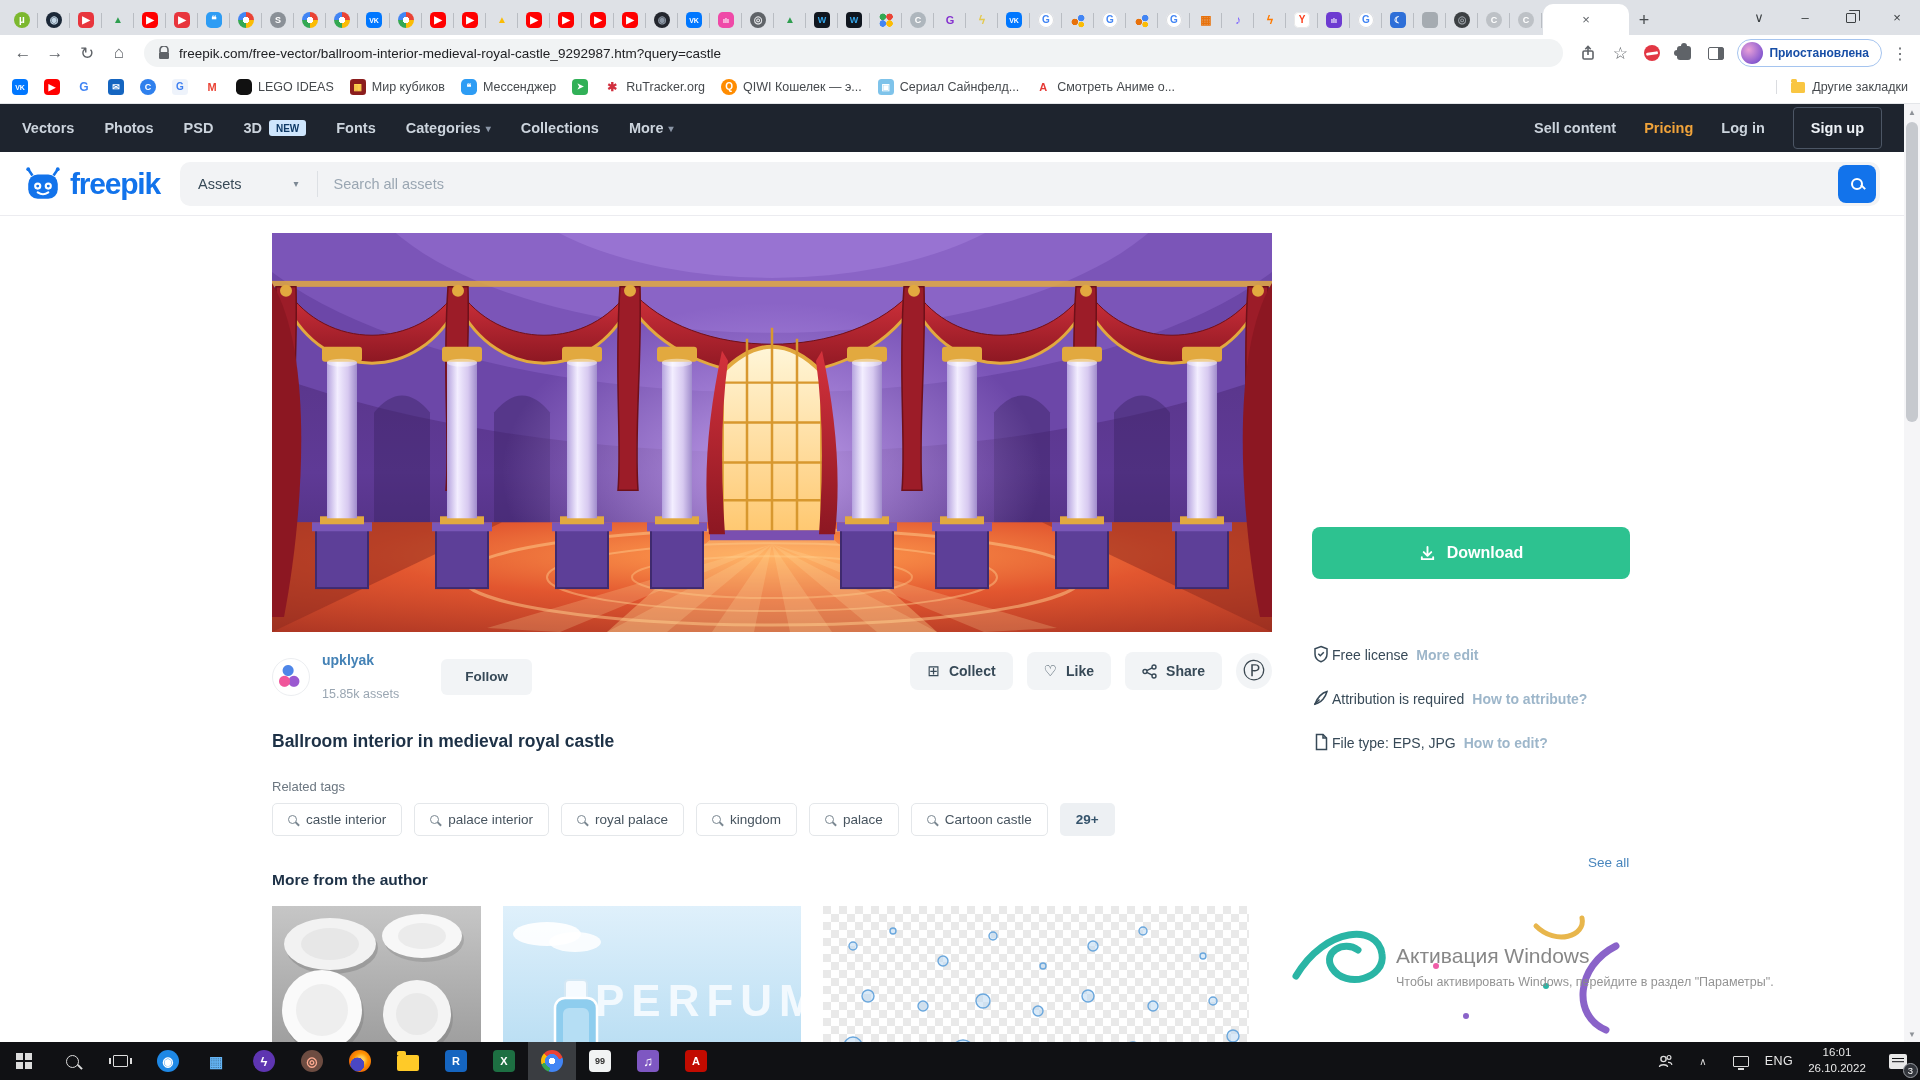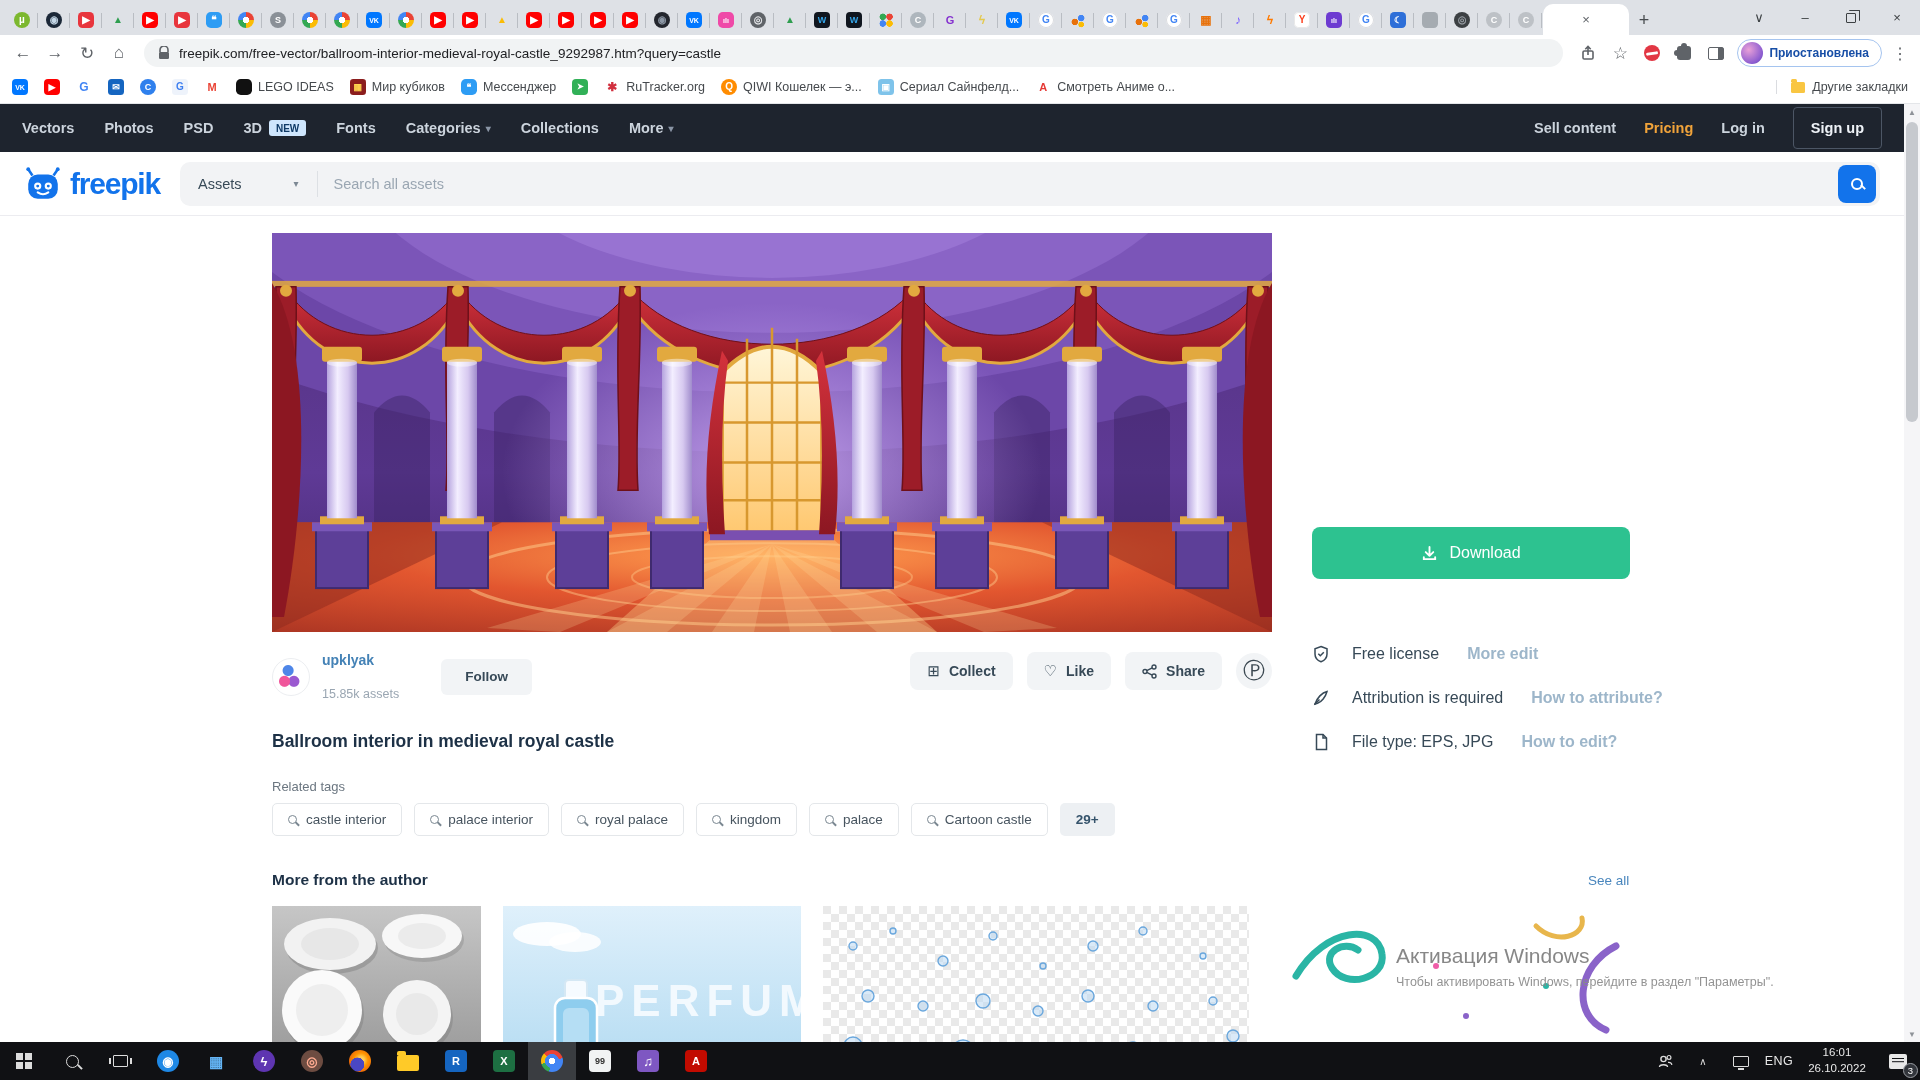--- a/index.html
+++ b/index.html
@@ -76,32 +76,32 @@
   .author-row{position:absolute;left:272px;top:652px;display:flex;align-items:center}
   .avatar{width:38px;height:38px;border-radius:50%;border:1px solid #eceef1;background:radial-gradient(circle at 42% 32%,#4e86e8 0 5px,transparent 6px),radial-gradient(circle at 32% 62%,#f0569b 0 5px,transparent 6px),radial-gradient(circle at 58% 62%,#9b59d0 0 5px,transparent 6px),#fff}
   .a-name{margin-left:12px}
   .a-name .nm{font-size:14px;color:#4482b6;font-weight:bold}
   .a-name .as{font-size:12.5px;color:#9aa6b2;margin-top:19px}
   .follow{margin-left:42px;height:36px;padding:0 24px;background:#f2f4f6;border-radius:6px;font-size:13.5px;color:#374957;font-weight:600;display:flex;align-items:center}
   .act-row{position:absolute;left:880px;top:652px;width:392px;display:flex;justify-content:flex-end;gap:14px;align-items:center}
   .abtn{display:flex;align-items:center;gap:9px;background:#f2f4f6;border-radius:8px;padding:0 17px;height:38px;font-size:14px;color:#374957;font-weight:600}
   .abtn .gl{font-size:15px;font-weight:normal}
   .pinbtn{width:36px;height:36px;border-radius:50%;background:#f2f4f6;display:flex;align-items:center;justify-content:center;font-size:22px;color:#3a4750}
-  .dl{position:absolute;left:1312px;top:527px;width:318px;height:52px;background:#2dc290;border-radius:8px;color:#fff;display:flex;align-items:center;justify-content:center;gap:11px;font-size:16px;font-weight:normal}
-  .lic{position:absolute;left:1312px;display:flex;gap:22px;align-items:flex-end;font-size:16px;color:#374957}
+  .dl{position:absolute;left:1312px;top:527px;width:318px;height:52px;background:#2dc290;border-radius:8px;color:#fff;display:flex;align-items:center;justify-content:center;gap:11px;font-size:16px;font-weight:bold}
+  .lic{position:absolute;left:1312px;display:flex;gap:2px;align-items:flex-end;font-size:14px;color:#374957}
   .lic .lnk{color:#9db6ca;font-weight:600;margin-left:6px}
   .p-title{position:absolute;left:272px;top:731px;font-size:17.5px;font-weight:bold;color:#1d3146}
   .rel-label{position:absolute;left:272px;top:779px;font-size:13px;color:#6b7680}
   .tags-row{position:absolute;left:272px;top:803px;display:flex;gap:12px}
   .tag{display:flex;align-items:center;gap:9px;border:1px solid #e4e7ea;border-radius:5px;height:33px;padding:0 15px;font-size:13.5px;color:#47545f;background:#fff;white-space:nowrap}
   .mag{width:9px;height:9px;border:1.5px solid #7a8791;border-radius:50%;position:relative;flex:0 0 auto}
   .mag::after{content:"";position:absolute;width:5px;height:1.5px;background:#7a8791;right:-4px;bottom:-1px;transform:rotate(45deg)}
   .tag-more{background:#edf0f3;border:0;color:#35536b;font-weight:600;padding:0 16px}
   .more-h{position:absolute;left:272px;top:871px;font-size:15.5px;font-weight:bold;color:#1d3146}
-  .see-all{position:absolute;left:1588px;top:873px;font-size:13.5px;color:#4986bd}
+  .see-all{position:absolute;left:1588px;top:855px;font-size:13.5px;color:#4986bd}
   .thumb{position:absolute;top:906px;height:136px;overflow:hidden}
   .thumb svg{display:block}
 
   
   .wm{position:absolute;left:1396px;top:944px;color:#7d7d7d;opacity:.92;pointer-events:none}
   .wm1{font-size:21px}
   .wm2{font-size:12.5px;margin-top:7px;color:#8a8a8a}
 
   
   .sb{position:absolute;left:1904px;top:104px;width:16px;height:938px;background:#f5f5f7}

